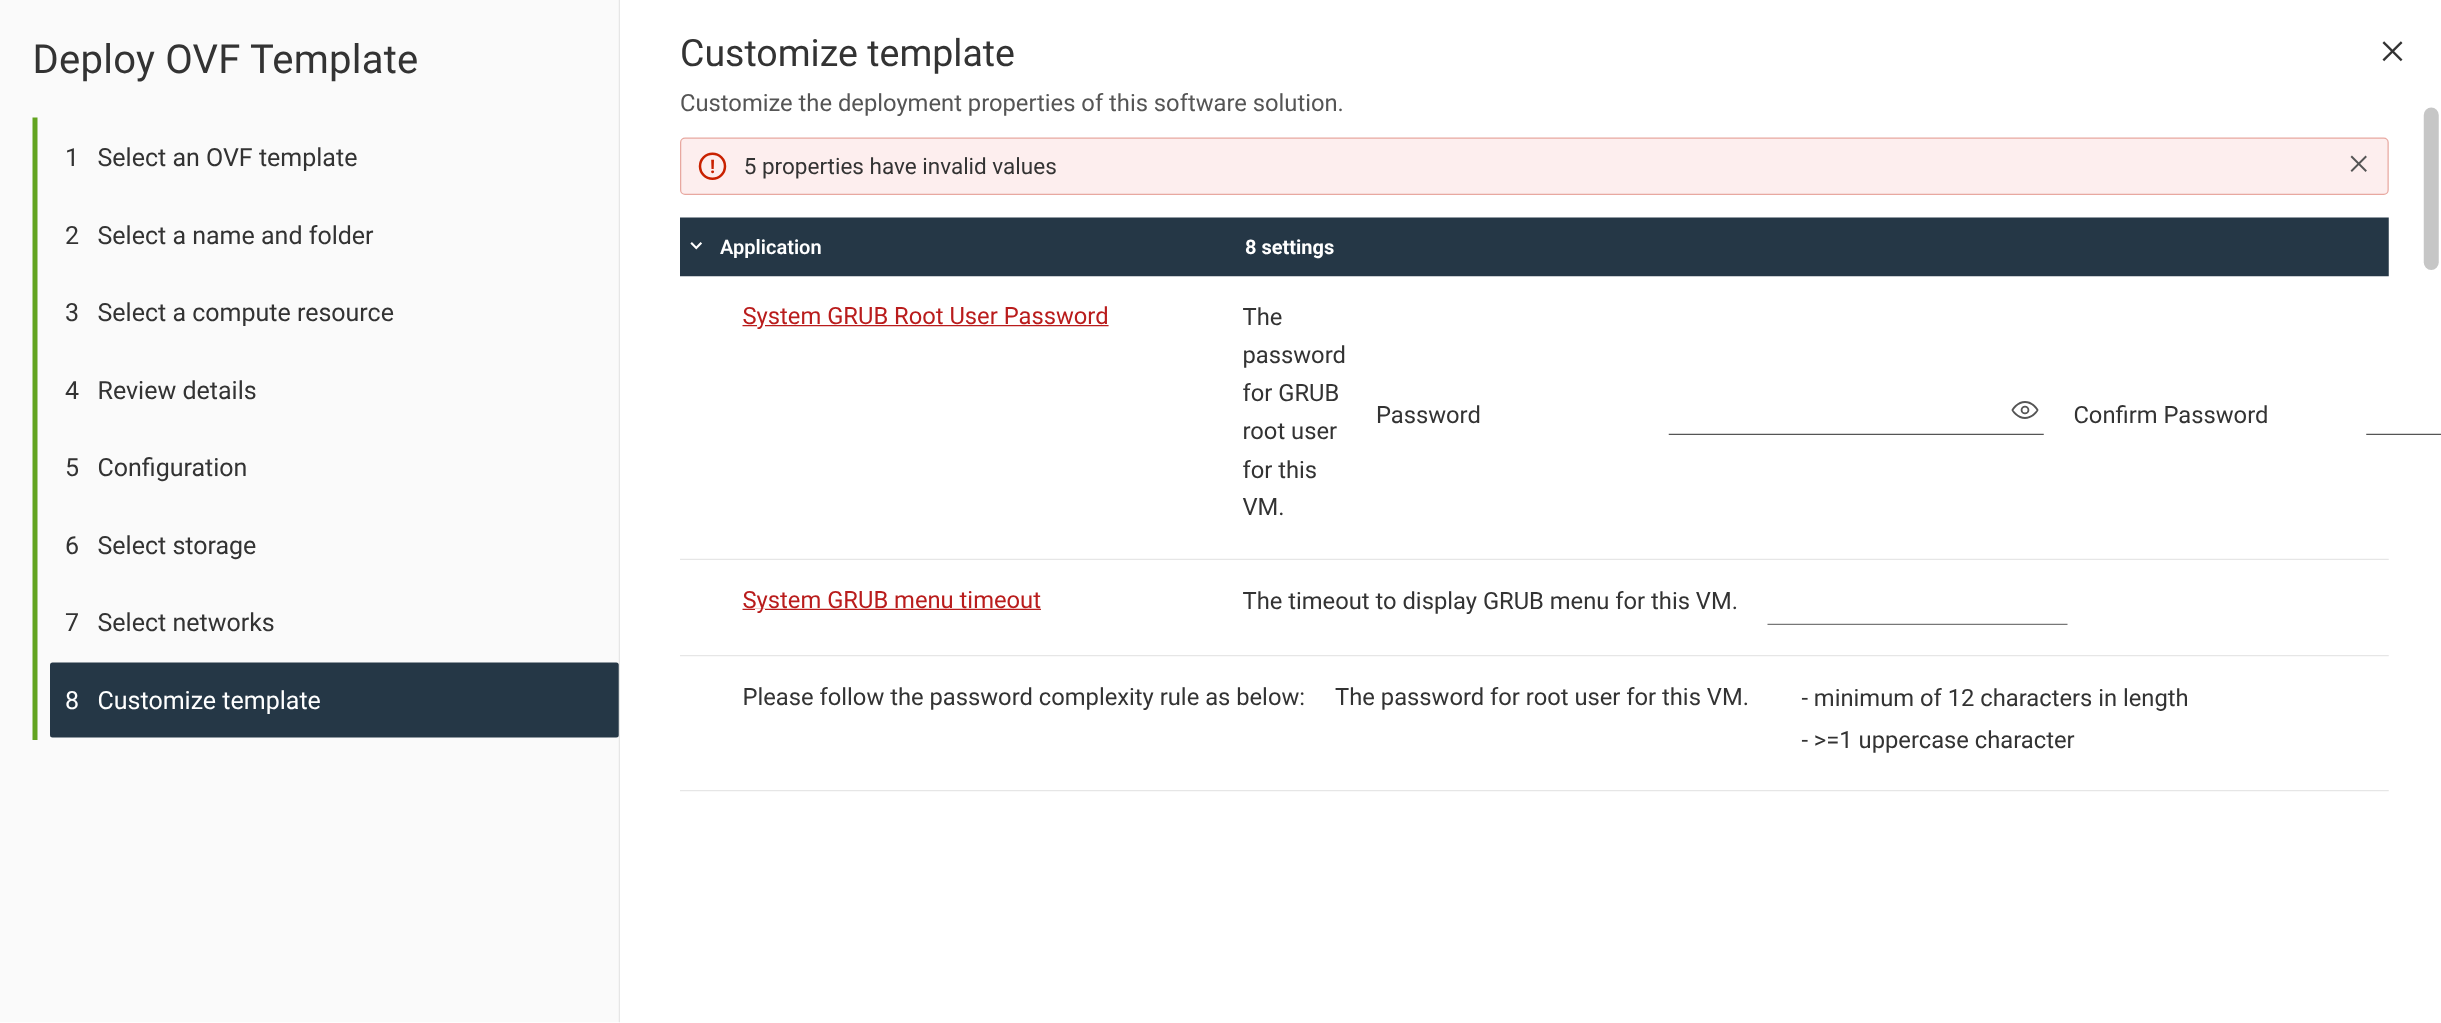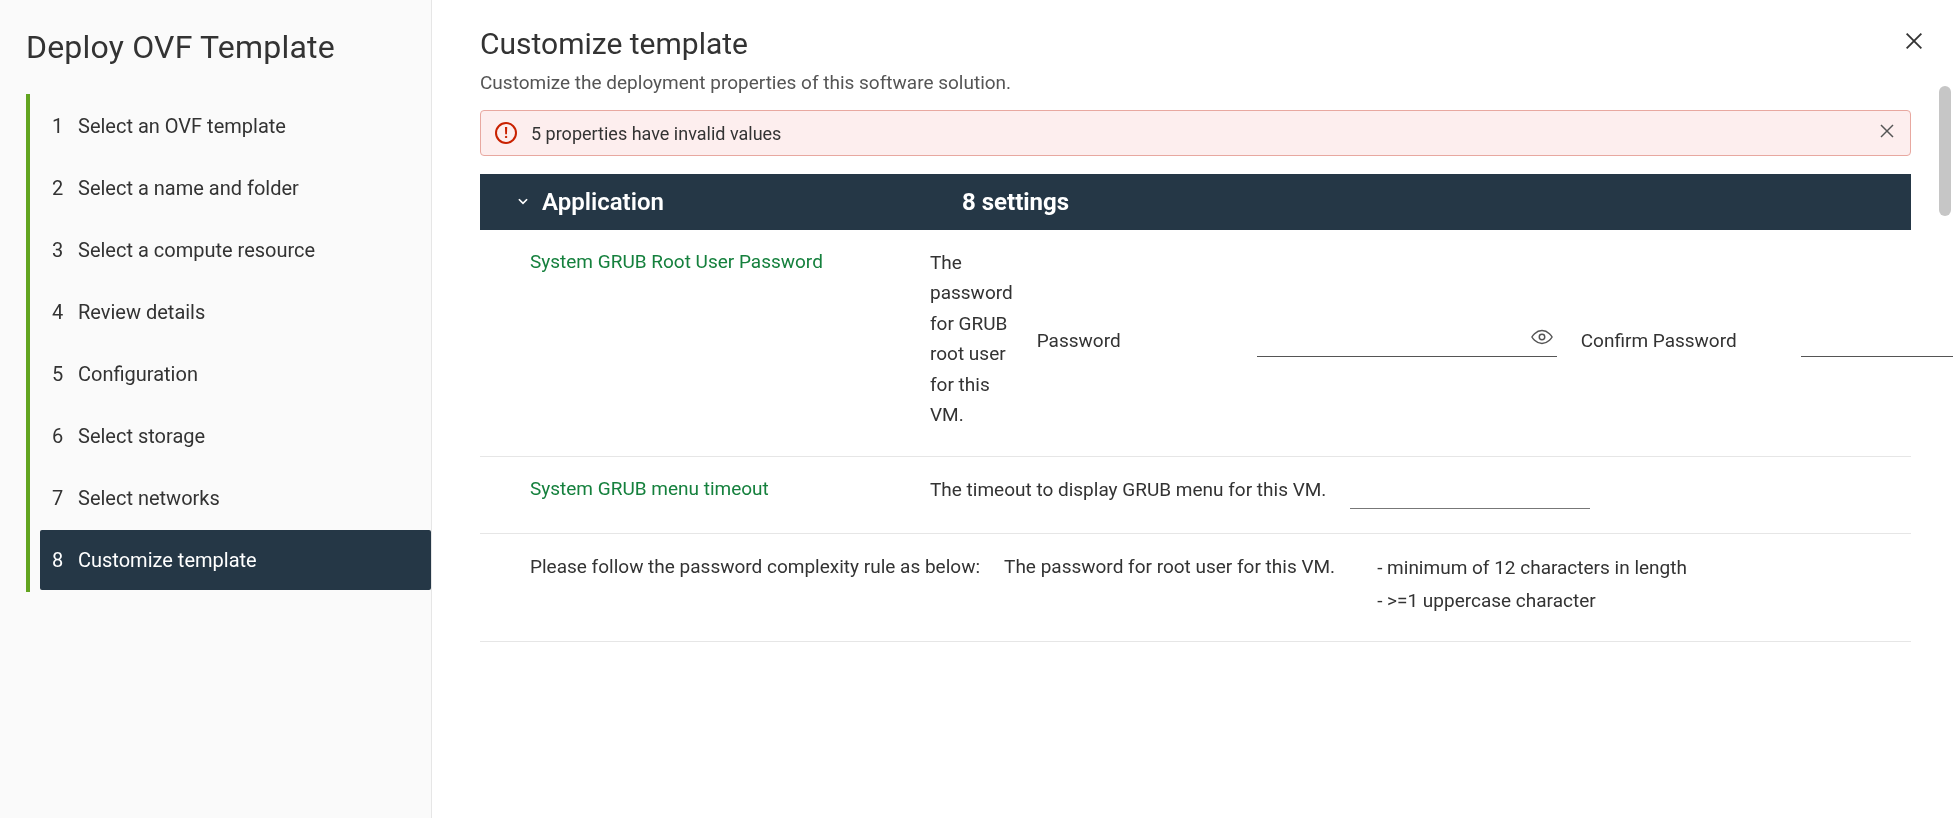--- a/index.html
+++ b/index.html
@@ -7,21 +7,21 @@
       font-family: -apple-system, BlinkMacSystemFont, "Segoe UI", Roboto, "Helvetica Neue", Arial, sans-serif;
       background: #fff;
       color: #333;
       font-size: 18px;
       width: 1953px;
       height: 818px;
       overflow: hidden;
       display: flex;
     }
     .sidebar {
-      width: 432px;
+      width: 496px;
       background: #fafafa;
       border-right: 1px solid #e6e6e6;
       padding: 28px 0 28px 26px;
       display: flex;
       flex-direction: column;
     }
     .wizard-title {
       font-size: 32px;
       font-weight: 400;
       color: #333;
@@ -98,50 +98,51 @@
       align-items: center;
       justify-content: center;
     }
     .alert .alert-text { flex: 1; color: #333; }
     .alert .alert-close { color: #555; font-size: 20px; cursor: pointer; }
     .section-header {
       background: #253746;
       color: #fff;
       display: flex;
       align-items: center;
-      padding: 14px 36px;
-      font-size: 24px;
+      padding: 14px 6px;
+      font-size: 16px;
     }
     .section-header .chev { margin-right: 12px; font-size: 14px; }
     .section-header .sec-title { flex: 0 0 420px; font-weight: 600; }
     .section-header .sec-count { font-weight: 700; }
     .form-row {
       display: flex;
       border-bottom: 1px solid #e6e6e6;
       padding: 18px 20px 24px 50px;
     }
     .form-row .label-col {
       flex: 0 0 400px;
-      color: #15803d;
+      color: #b91c1c;
       font-size: 19px;
       padding-top: 2px;
+      text-decoration: underline;
     }
     .form-row .field-col {
       flex: 1;
       color: #333;
       font-size: 19px;
       display: flex;
       flex-direction: row;
       gap: 24px;
     }
     .desc { color: #333; margin-bottom: 2px; line-height: 1.6; }
     .pw-pair {
       display: flex;
       align-items: center;
-      gap: 30px;
+      gap: 44px;
       justify-content: flex-end;
     }
     .pw-label { flex: 0 0 190px; color: #333; }
     .input-wrap { position: relative; width: 300px; }
     input.line {
       width: 100%;
       border: none;
       border-bottom: 1px solid #555;
       font-size: 18px;
       padding: 6px 30px 6px 2px;

